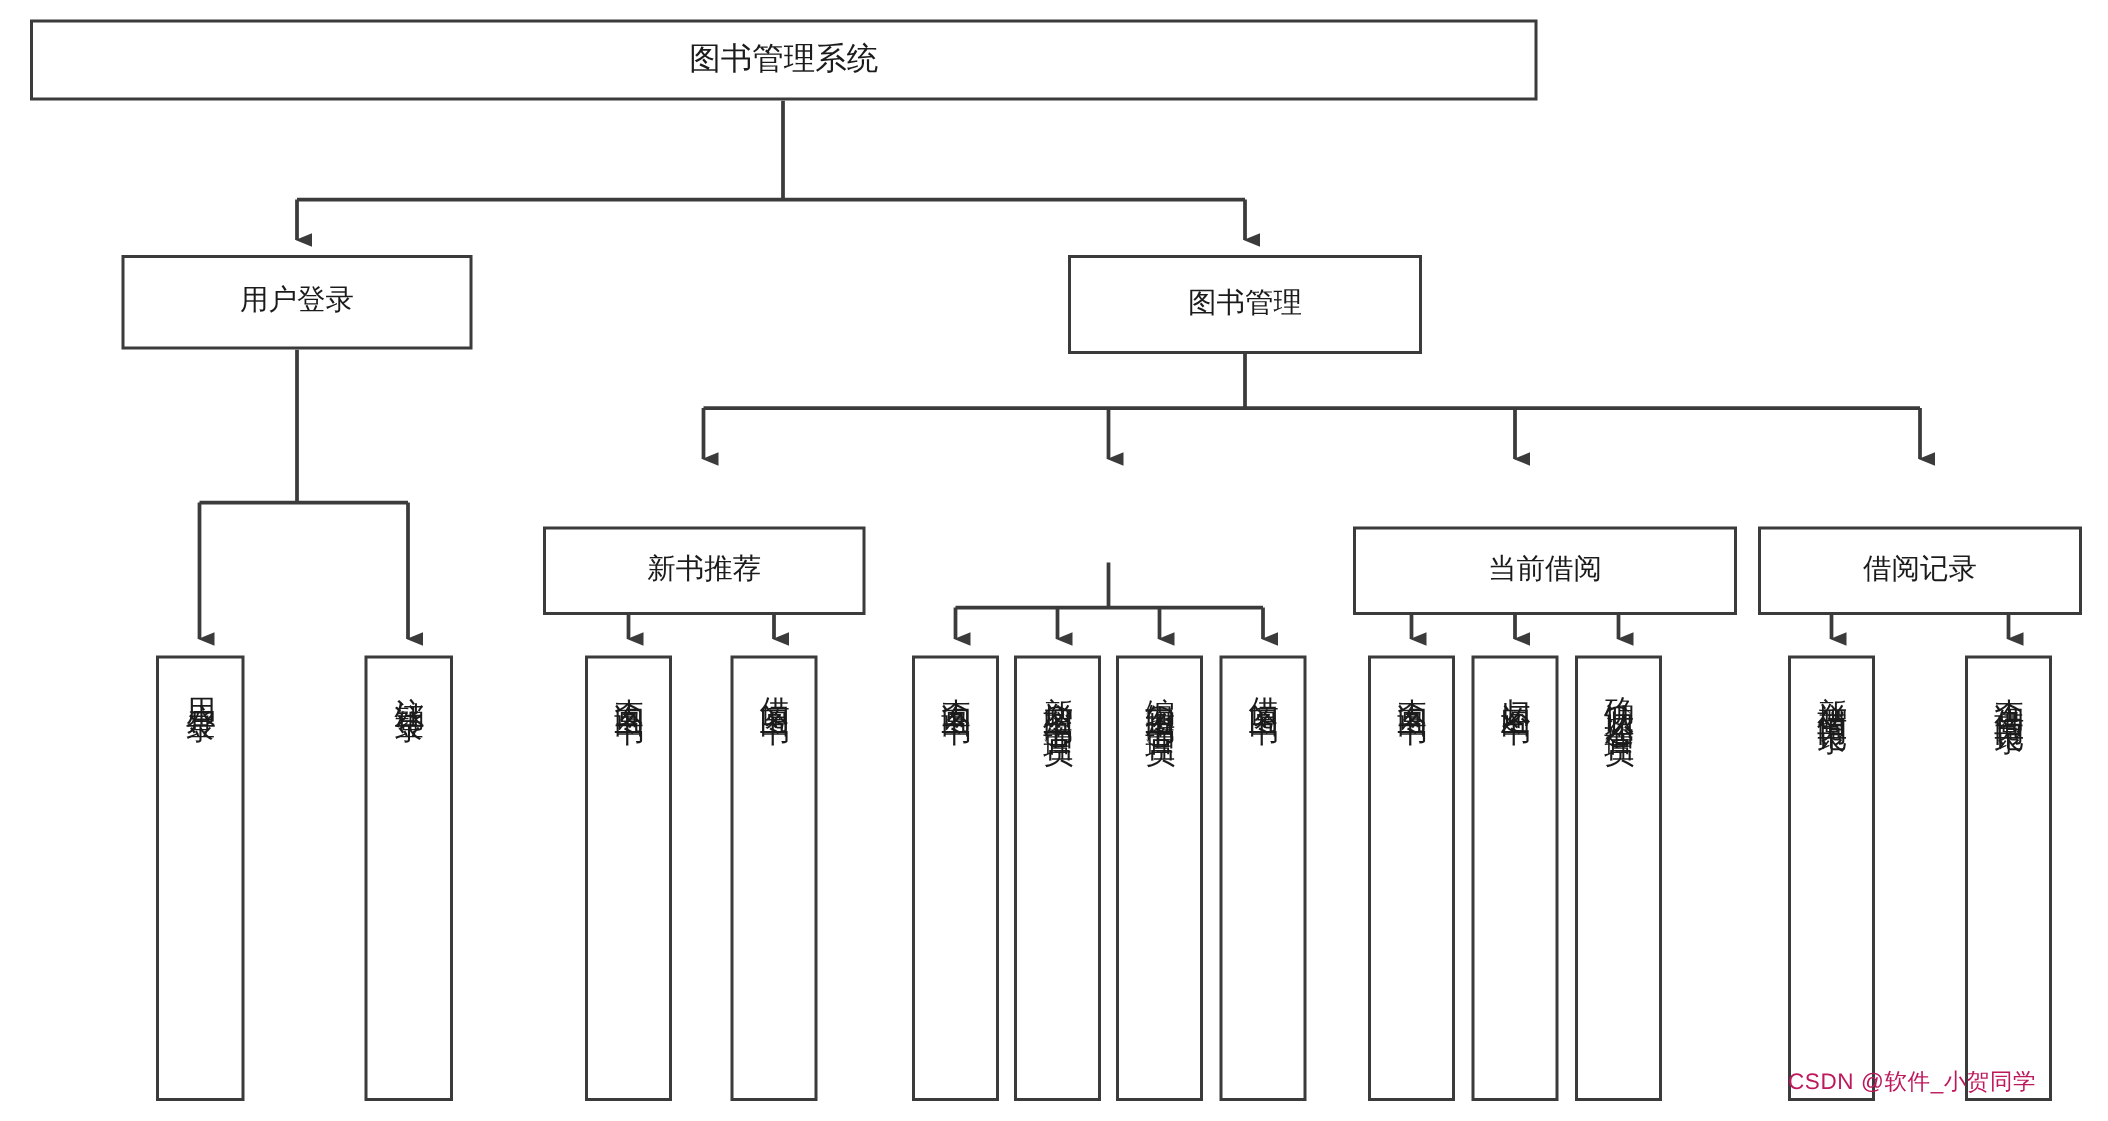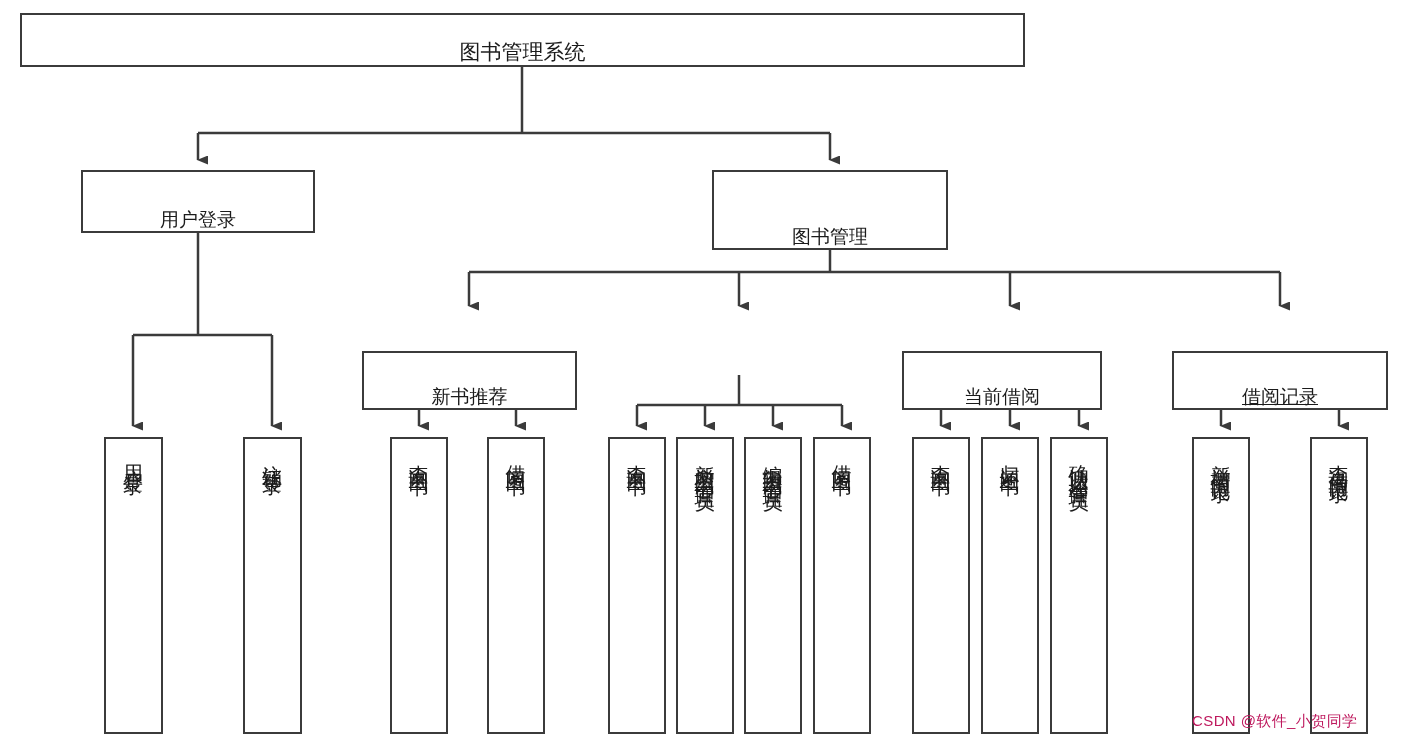--- a/index.html
+++ b/index.html
@@ -2,21 +2,21 @@
 <html><head>
 <meta charset="utf-8">
 <style>
   html,body{margin:0;padding:0;background:#ffffff;}
   body{width:1405px;height:747px;overflow:hidden;
        font-family:"Liberation Sans","DejaVu Sans",sans-serif;}
   #canvas{position:relative;width:1405px;height:747px;background:#ffffff;}
   svg.wires{position:absolute;left:0;top:0;width:1405px;height:747px;}
 
   .node{position:absolute;box-sizing:border-box;background:#ffffff;
-        border:2.5px solid #3b3b3b;display:flex;align-items:flex-end;
+        border:2.5px solid #3b3b3b;display:flex;align-items:center;
         justify-content:center;color:#1b1b1b;}
   .node .lbl{white-space:pre;line-height:1.18;text-align:center;}
 
   .root{font-size:21px;}
   .lvl2{font-size:19px;}
   .lvl3{font-size:19px;margin-top:35px;}
 
   .leaf{align-items:flex-start;justify-content:center;padding-top:10px;}
   .leaf .lbl{writing-mode:vertical-rl;text-orientation:upright;
              font-size:20px;letter-spacing:4px;line-height:1.0;
@@ -80,31 +80,31 @@
     </g>
   </svg>
 
   <div class="node root" style="left:20px;top:13px;width:1005px;height:54px;">
     <span class="lbl">图书管理系统</span>
   </div>
 
   <div class="node lvl2" style="left:81px;top:170px;width:234px;height:63px;">
     <span class="lbl">用户登录</span>
   </div>
-  <div class="node lvl2" style="left:712px;top:170px;width:236px;height:80px;">
+  <div class="node lvl2" style="left:712px;top:170px;width:236px;height:66px;">
     <span class="lbl">图书管理</span>
   </div>
 
   <div class="node lvl3" style="left:362px;top:316px;width:215px;height:59px;">
     <span class="lbl">新书推荐</span>
   </div>
-  <div class="node lvl3" style="left:902px;top:316px;width:200px;height:59px;">
+  <div class="node lvl3" style="left:902px;top:316px;width:256px;height:59px;">
     <span class="lbl">当前借阅</span>
   </div>
-  <div class="node lvl3" style="left:1172px;top:316px;width:216px;height:59px;text-decoration:underline;">
+  <div class="node lvl3" style="left:1172px;top:316px;width:216px;height:59px;">
     <span class="lbl">借阅记录</span>
   </div>
 
   <div class="node leaf" style="left:104px;top:437px;width:59px;height:297px;">
     <span class="lbl">用户登录</span>
   </div>
   <div class="node leaf" style="left:243px;top:437px;width:59px;height:297px;">
     <span class="lbl">注销登录</span>
   </div>
 

